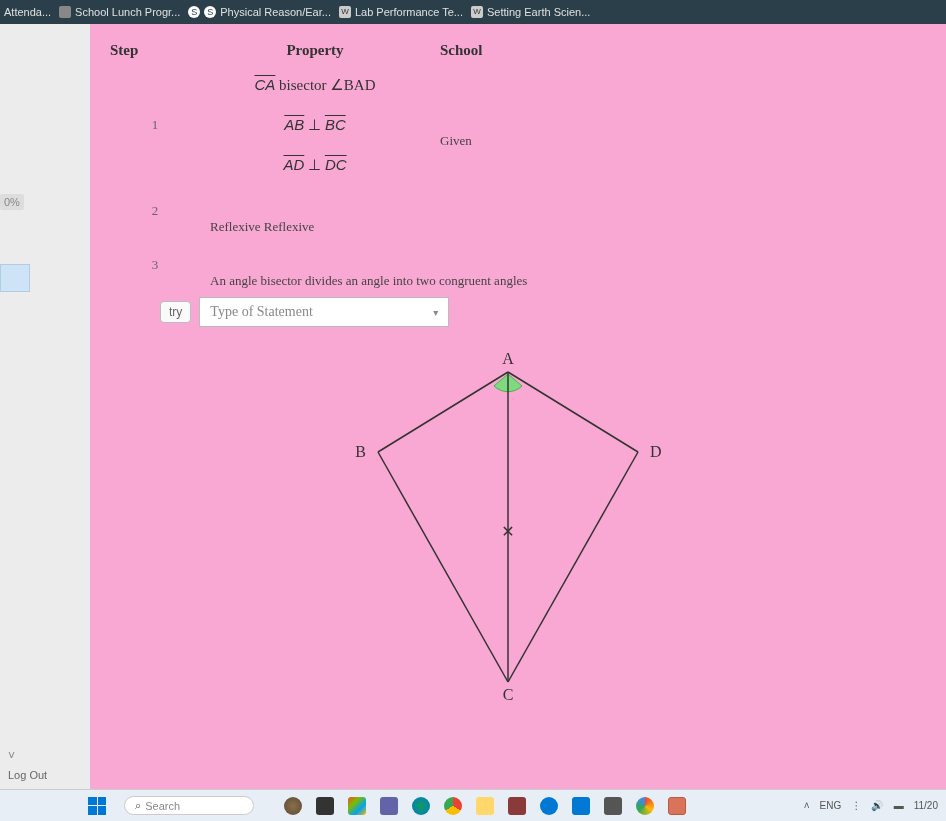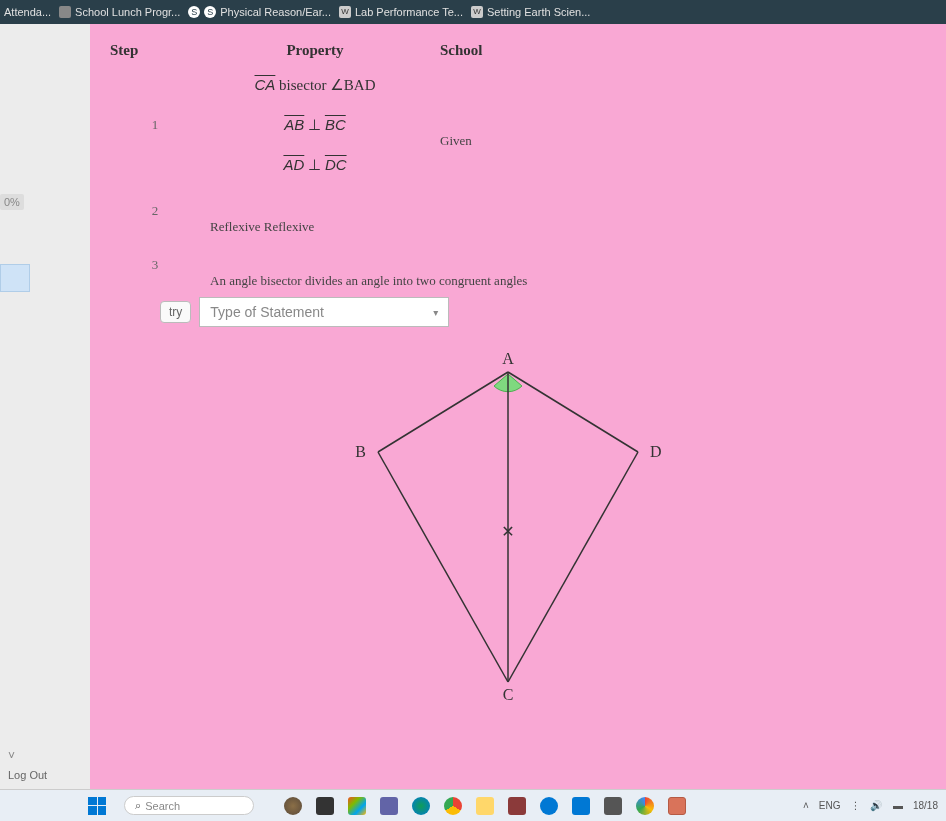--- a/index.html
+++ b/index.html
@@ -61,21 +61,21 @@
     .overline { text-decoration: overline; }
     .math { font-style: italic; font-family: Liberation Sans, sans-serif;}
     .try-row { display:flex; align-items:center; margin-top:8px; margin-left:50px;}
     .try-btn {
       border:1px solid #bbb; background:#fafafa; border-radius:4px;
       padding:3px 8px; font-size:12px; color:#666; font-family:Arial,sans-serif; margin-right:8px;text-align:right;
     }
     .stmt-dropdown {
       border:1px solid #bbb; background:#fff; width:250px; height:30px;
       display:flex; align-items:center; justify-content:space-between;
-      padding:0 10px; font-size:14px; color:#888; font-family:Liberation Sans, sans-serif;
+      padding:0 10px; font-size:14px; color:#888; font-family:Liberation Serif, serif;
     }
     .caret { font-size:10px; color:#888;}
     .figure-area { position:relative; width:100%; height:380px; margin-top:15px;}
     .figure-svg { display:block; margin: 0 auto;}
     .pt-label { font-family:'Times New Roman',serif; font-size:16px; fill:#333;}
     .angle-arc { fill:#7fd97f; stroke:#4caf50; stroke-width:1;}
     .taskbar {
       position:absolute; bottom:0; left:0; right:0; height:32px;
       background:#e8eef5; border-top:1px solid #ccc;
       display:flex; align-items:center; padding:0 8px;
@@ -219,15 +219,15 @@
     <span class="tb-icon" style="background:#555;"></span>
     <span class="tb-icon" style="background:conic-gradient(#ea4335,#fbbc05,#34a853,#4285f4);border-radius:50%;"></span>
     <span class="tb-icon" style="background:#d9735a;border:1px solid #b55a44;"></span>
   </div>
   <div class="tray">
     <span>˄</span>
     <span>ENG</span>
     <span>⋮</span>
     <span>🔊</span>
     <span>▬</span>
-    <span>18/18</span>
+    <span>11/20</span>
   </div>
 </div>
 
 </body></html>

